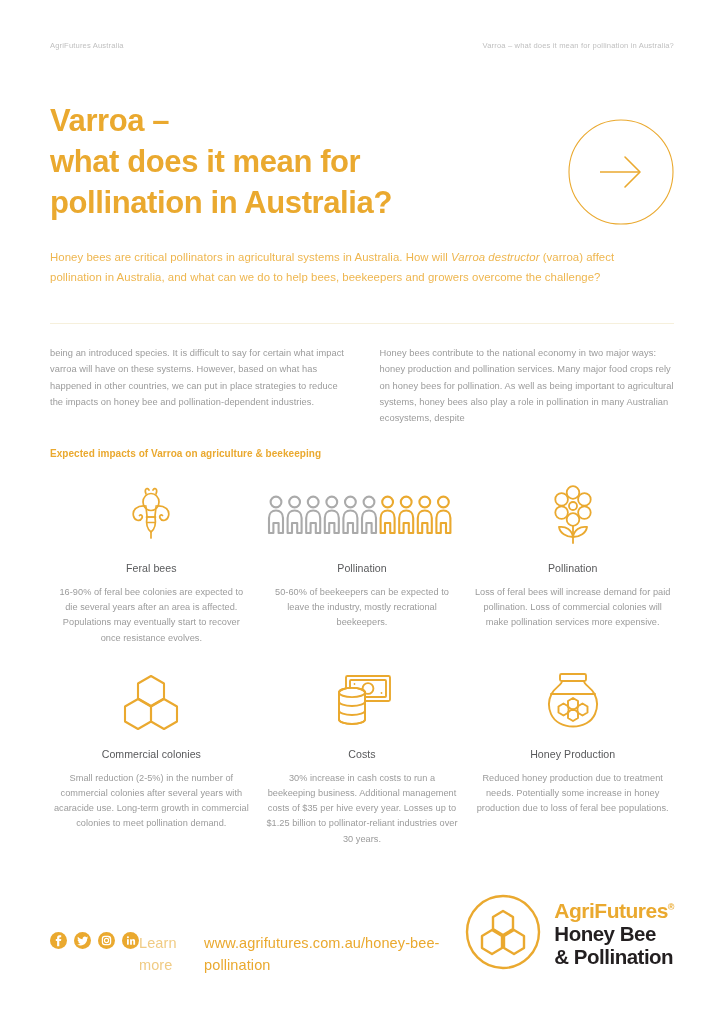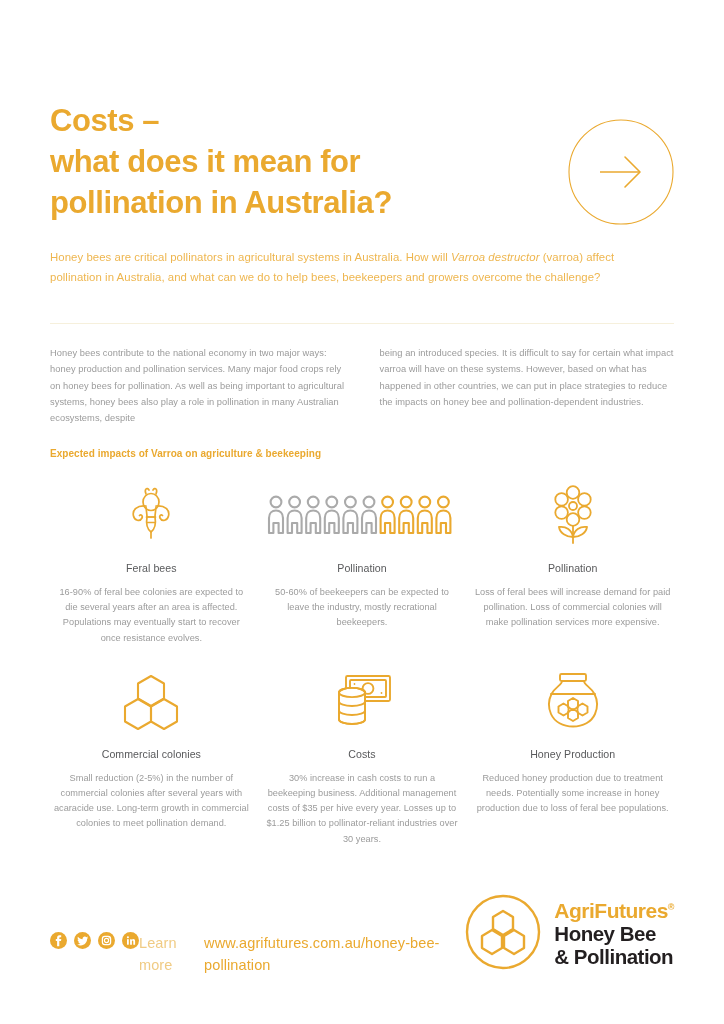--- a/index.html
+++ b/index.html
@@ -216,42 +216,46 @@
     line-height: 23px;
     white-space: pre-line;
     margin-top: 1px;
   }
 </style>
 </head>
 <body>
 
 <div class="page">
 
+  <div class="running-header">
+    <span>AgriFutures Australia</span>
+    <span>Varroa – what does it mean for pollination in Australia?</span>
+  </div>
 
   <div class="hero">
-    <h1 class="hero-title">Costs –
+    <h1 class="hero-title">Varroa –
 what does it mean for
 pollination in Australia?</h1>
 
     <div class="arrow-circle">
       <svg width="106" height="106" viewBox="0 0 106 106" aria-hidden="true">
         <circle cx="53" cy="53" r="52" fill="none" stroke="#eaa92f" stroke-width="1.1"></circle>
         <line x1="32" y1="53" x2="72" y2="53" stroke="#eaa92f" stroke-width="1.6"></line>
         <polyline points="57,38 72,53 57,68" fill="none" stroke="#eaa92f" stroke-width="1.6" stroke-linecap="round" stroke-linejoin="round"></polyline>
       </svg>
     </div>
   </div>
 
   <div class="hero-lede"><span>Honey bees are critical pollinators in agricultural systems in Australia. How will </span><em>Varroa destructor</em><span> (varroa) affect pollination in Australia, and what can we do to help bees, beekeepers and growers overcome the challenge?</span></div>
 
   <div class="divider"></div>
 
   <div class="body-cols">
+    <div class="body-col">being an introduced species. It is difficult to say for certain what impact varroa will have on these systems. However, based on what has happened in other countries, we can put in place strategies to reduce the impacts on honey bee and pollination-dependent industries.</div>
     <div class="body-col">Honey bees contribute to the national economy in two major ways: honey production and pollination services. Many major food crops rely on honey bees for pollination. As well as being important to agricultural systems, honey bees also play a role in pollination in many Australian ecosystems, despite</div>
-    <div class="body-col">being an introduced species. It is difficult to say for certain what impact varroa will have on these systems. However, based on what has happened in other countries, we can put in place strategies to reduce the impacts on honey bee and pollination-dependent industries.</div>
   </div>
 
   <div class="section-heading">Expected impacts of Varroa on agriculture &amp; beekeeping</div>
 
   <div class="cards">
 
     <div class="card">
       <div class="card-icon">
         <svg width="62" height="62" viewBox="0 0 62 62" aria-hidden="true">
           <g fill="none" stroke="#eaa92f" stroke-width="1.7" stroke-linecap="round" stroke-linejoin="round">

